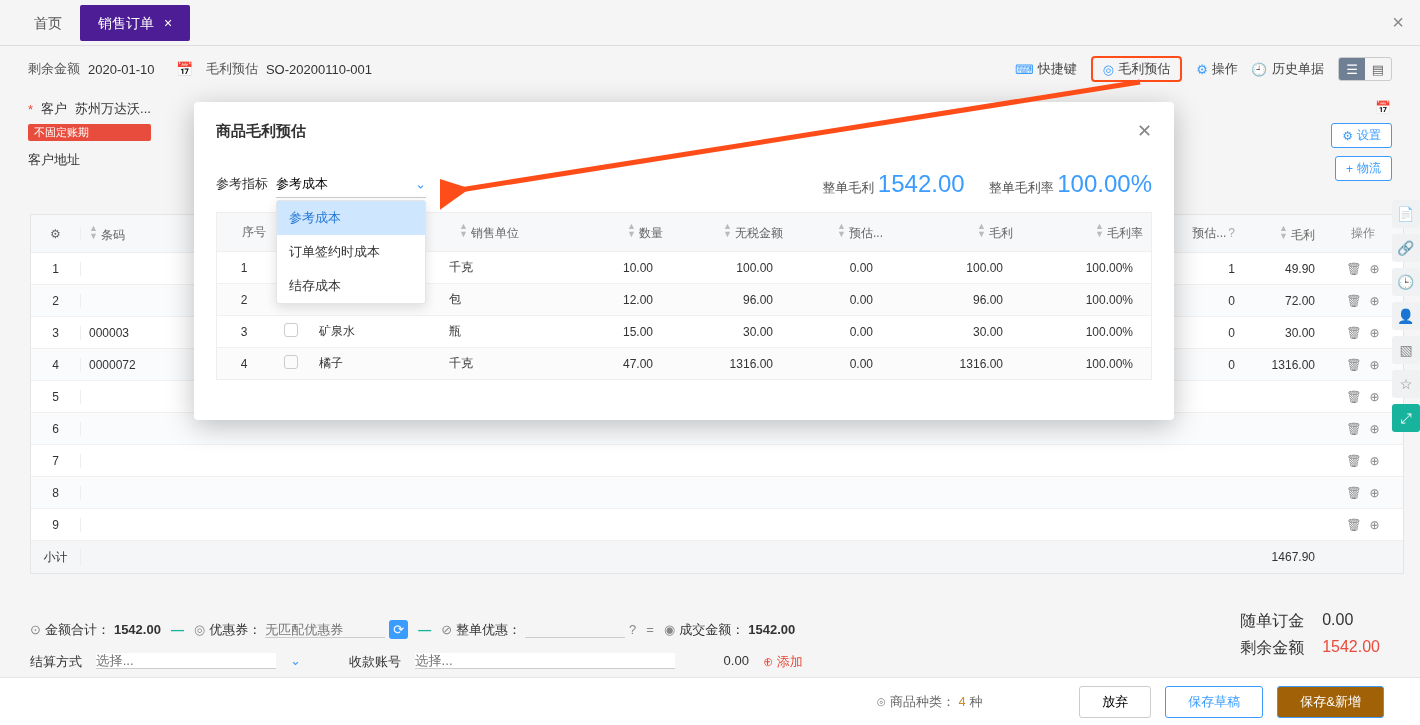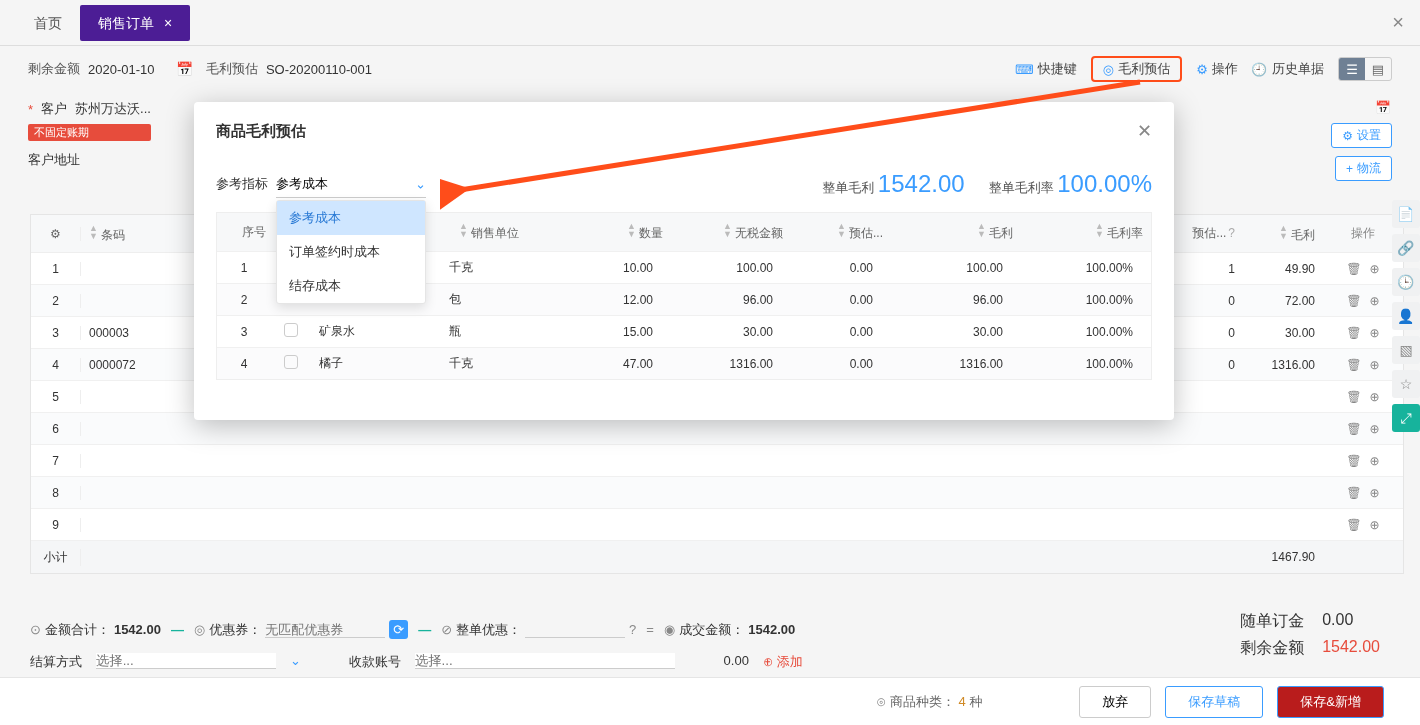--- a/index.html
+++ b/index.html
@@ -56,21 +56,21 @@
 .sum-bar input { border: none; border-bottom: 1px solid #ccc; background: transparent; font-size: 13px; width: 120px; }
 .settle-row { position: absolute; left: 30px; bottom: 54px; display: flex; align-items: flex-start; gap: 14px; font-size: 13px; }
 .side-totals { position: absolute; right: 40px; bottom: 60px; font-size: 16px; }
 .side-totals .r { display: flex; gap: 18px; margin-bottom: 6px; }
 .red { color: #e74c3c; }
 
 .footer { position: absolute; left: 0; right: 0; bottom: 0; height: 48px; background: #fff; border-top: 1px solid #e5e5e5; display: flex; align-items: center; justify-content: flex-end; gap: 14px; padding: 0 36px; }
 .footer .types { margin-right: auto; margin-left: 840px; color: #666; font-size: 13px; }
 .footer .types .n { color: #d08a26; }
 .btn { height: 32px; padding: 0 22px; border-radius: 3px; font-size: 13px; cursor: pointer; border: 1px solid #ccc; background: #fff; }
-.btn.primary { background: #b91c1c; color: #fff; border-color: #3a9cff; }
+.btn.primary { background: #a16207; color: #fff; border-color: #3a9cff; }
 
 
 .right-rail { position: absolute; right: 0; top: 200px; width: 28px; display: flex; flex-direction: column; gap: 6px; }
 .right-rail span { width: 28px; height: 28px; display: flex; align-items: center; justify-content: center; background: #f0f1f2; color: #888; border-radius: 3px; font-size: 14px; }
 .right-rail span.on { background: #17b39c; color: #fff; }
 
 
 .overlay { position: absolute; inset: 0; background: rgba(0,0,0,0); }
 .modal { position: absolute; left: 194px; top: 102px; width: 980px; background: #fff; border-radius: 4px; box-shadow: 0 6px 28px rgba(0,0,0,.25); padding: 18px 22px 40px; }
 .modal-head { display: flex; align-items: center; }

